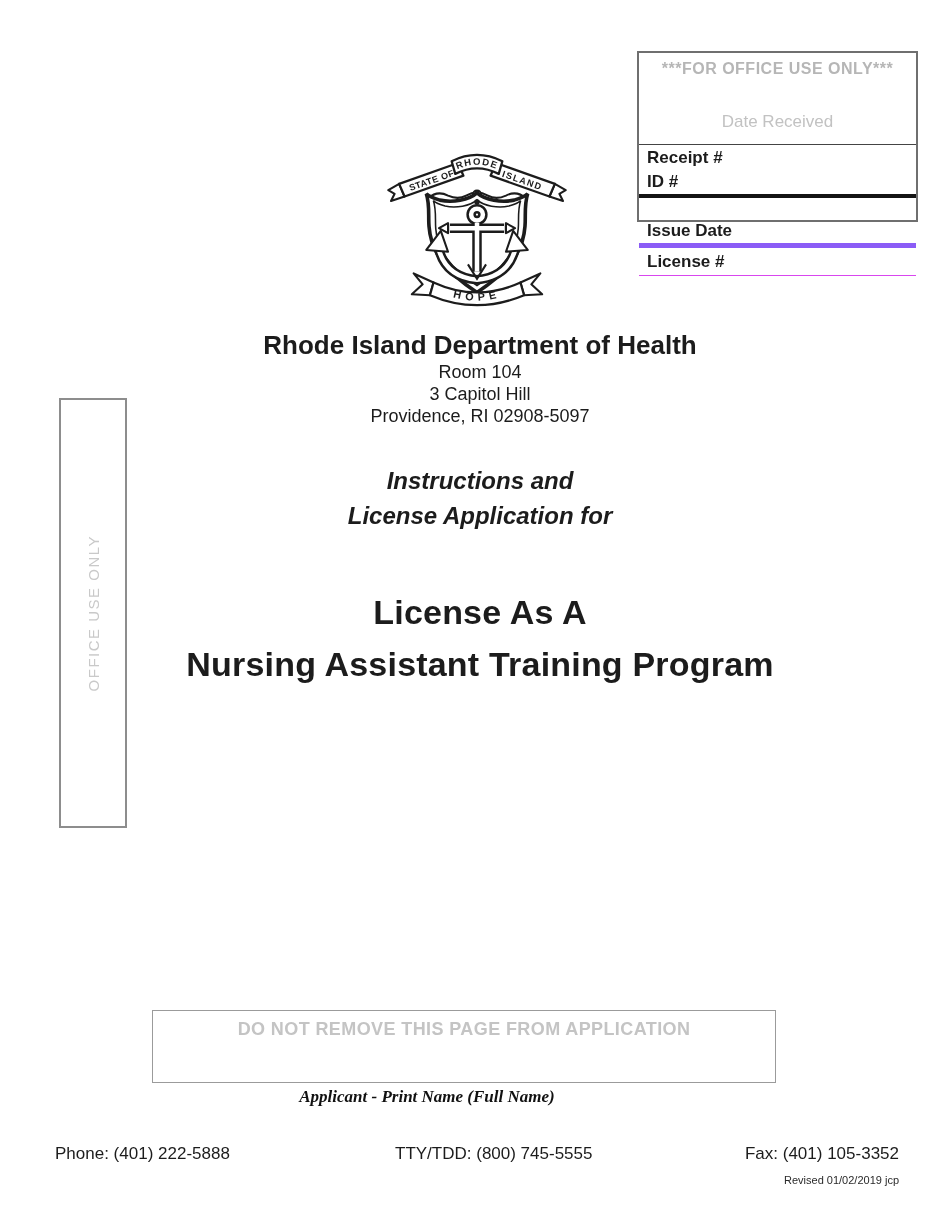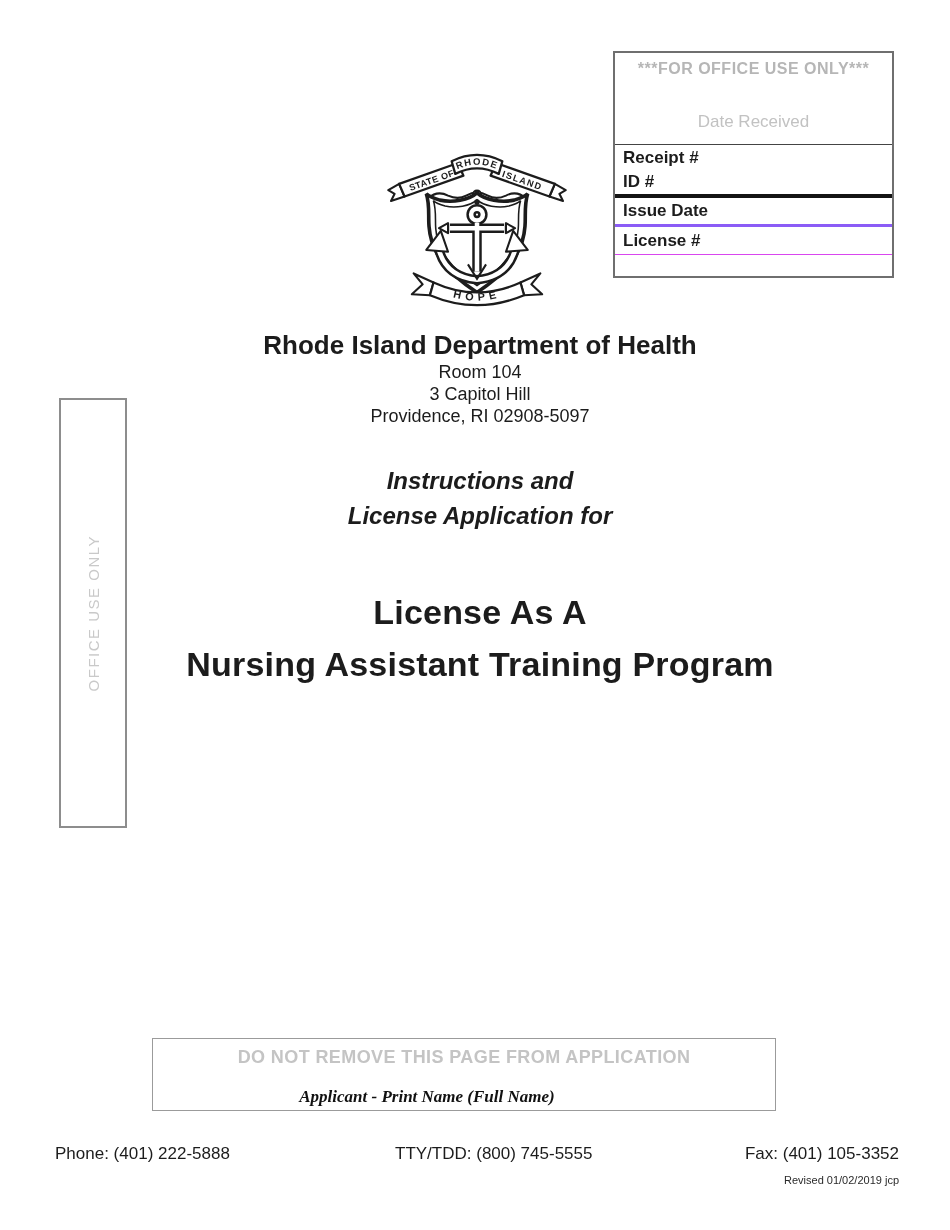--- a/index.html
+++ b/index.html
@@ -3,33 +3,33 @@
 <meta charset="utf-8">
 <style>
   html,body{margin:0;padding:0;background:#ffffff;}
   .page{
     position:relative;width:950px;height:1230px;background:#ffffff;overflow:hidden;
     font-family:"Liberation Sans","DejaVu Sans",sans-serif;color:#1c1c1c;
   }
 
   
   .office-box{
-    position:absolute;left:613px;top:51px;width:281px;height:227px;
+    position:absolute;left:637px;top:51px;width:281px;height:171px;
     border:2px solid #6f6f6f;box-sizing:border-box;background:#fff;
   }
   .ob-head{position:relative;height:91px;border-bottom:1px solid #444;}
   .ob-title{padding-top:7px;text-align:center;font-weight:700;font-size:16px;letter-spacing:.5px;color:#b6b6b6;}
   .ob-date{position:absolute;left:0;right:0;bottom:12px;text-align:center;font-size:17px;color:#c2c2c2;}
   .ob-date-field{position:absolute;left:0;top:26px;right:0;height:30px;}
   .ob-row{display:flex;align-items:center;padding-left:8px;font-weight:700;font-size:17px;box-sizing:border-box;}
   .ob-row .ob-field{flex:1;height:100%;}
   .r-receipt{height:25px;text-align:center;}
   .r-id{height:24px;}
   .ob-thick{height:4px;background:#141414;}
-  .r-issue{height:29px;border-bottom:3px solid #8b5cf6;}
+  .r-issue{height:29px;border-bottom:5px solid #8b5cf6;margin-top:21px;}
   .r-license{height:28px;border-bottom:1px solid #d946ef;}
   .r-empty{height:21px;}
 
   
   .seal{position:absolute;left:386px;top:144px;width:182px;height:172px;}
   .seal svg{display:block;width:100%;height:100%;}
   .seal text{font-family:"Liberation Sans","DejaVu Sans",sans-serif;font-weight:700;fill:#1c1c1c;}
 
   
   .center-stack{position:absolute;left:5px;top:0;width:950px;height:100%;}
@@ -42,21 +42,21 @@
   .side-box{
     position:absolute;left:59px;top:398px;width:68px;height:430px;
     border:2px solid #8d8d8d;box-sizing:border-box;
     display:flex;align-items:center;justify-content:center;background:#fff;
   }
   .side-label{writing-mode:vertical-rl;transform:rotate(180deg);font-size:15px;letter-spacing:1.5px;color:#c9c9c9;white-space:nowrap;}
 
   
   .bottom-box{
     position:absolute;left:152px;top:1010px;width:624px;height:73px;
-    border:1px solid #9b9b9b;box-sizing:border-box;background:#fff;margin-top:28px;
+    border:1px solid #9b9b9b;box-sizing:border-box;background:#fff;
   }
   .bottom-box-text{padding-top:8px;text-align:center;font-weight:700;font-size:18px;letter-spacing:.4px;color:#c4c4c4;}
   .applicant-field{position:absolute;left:0;right:0;top:32px;height:38px;}
   .applicant{
     position:absolute;top:1087px;left:0;width:854px;text-align:center;
     font-family:"Liberation Serif","DejaVu Serif",serif;font-weight:700;font-style:italic;font-size:17px;color:#111;
   }
 
   
   .footer-item{position:absolute;top:1144px;font-weight:400;font-size:17px;white-space:nowrap;}

